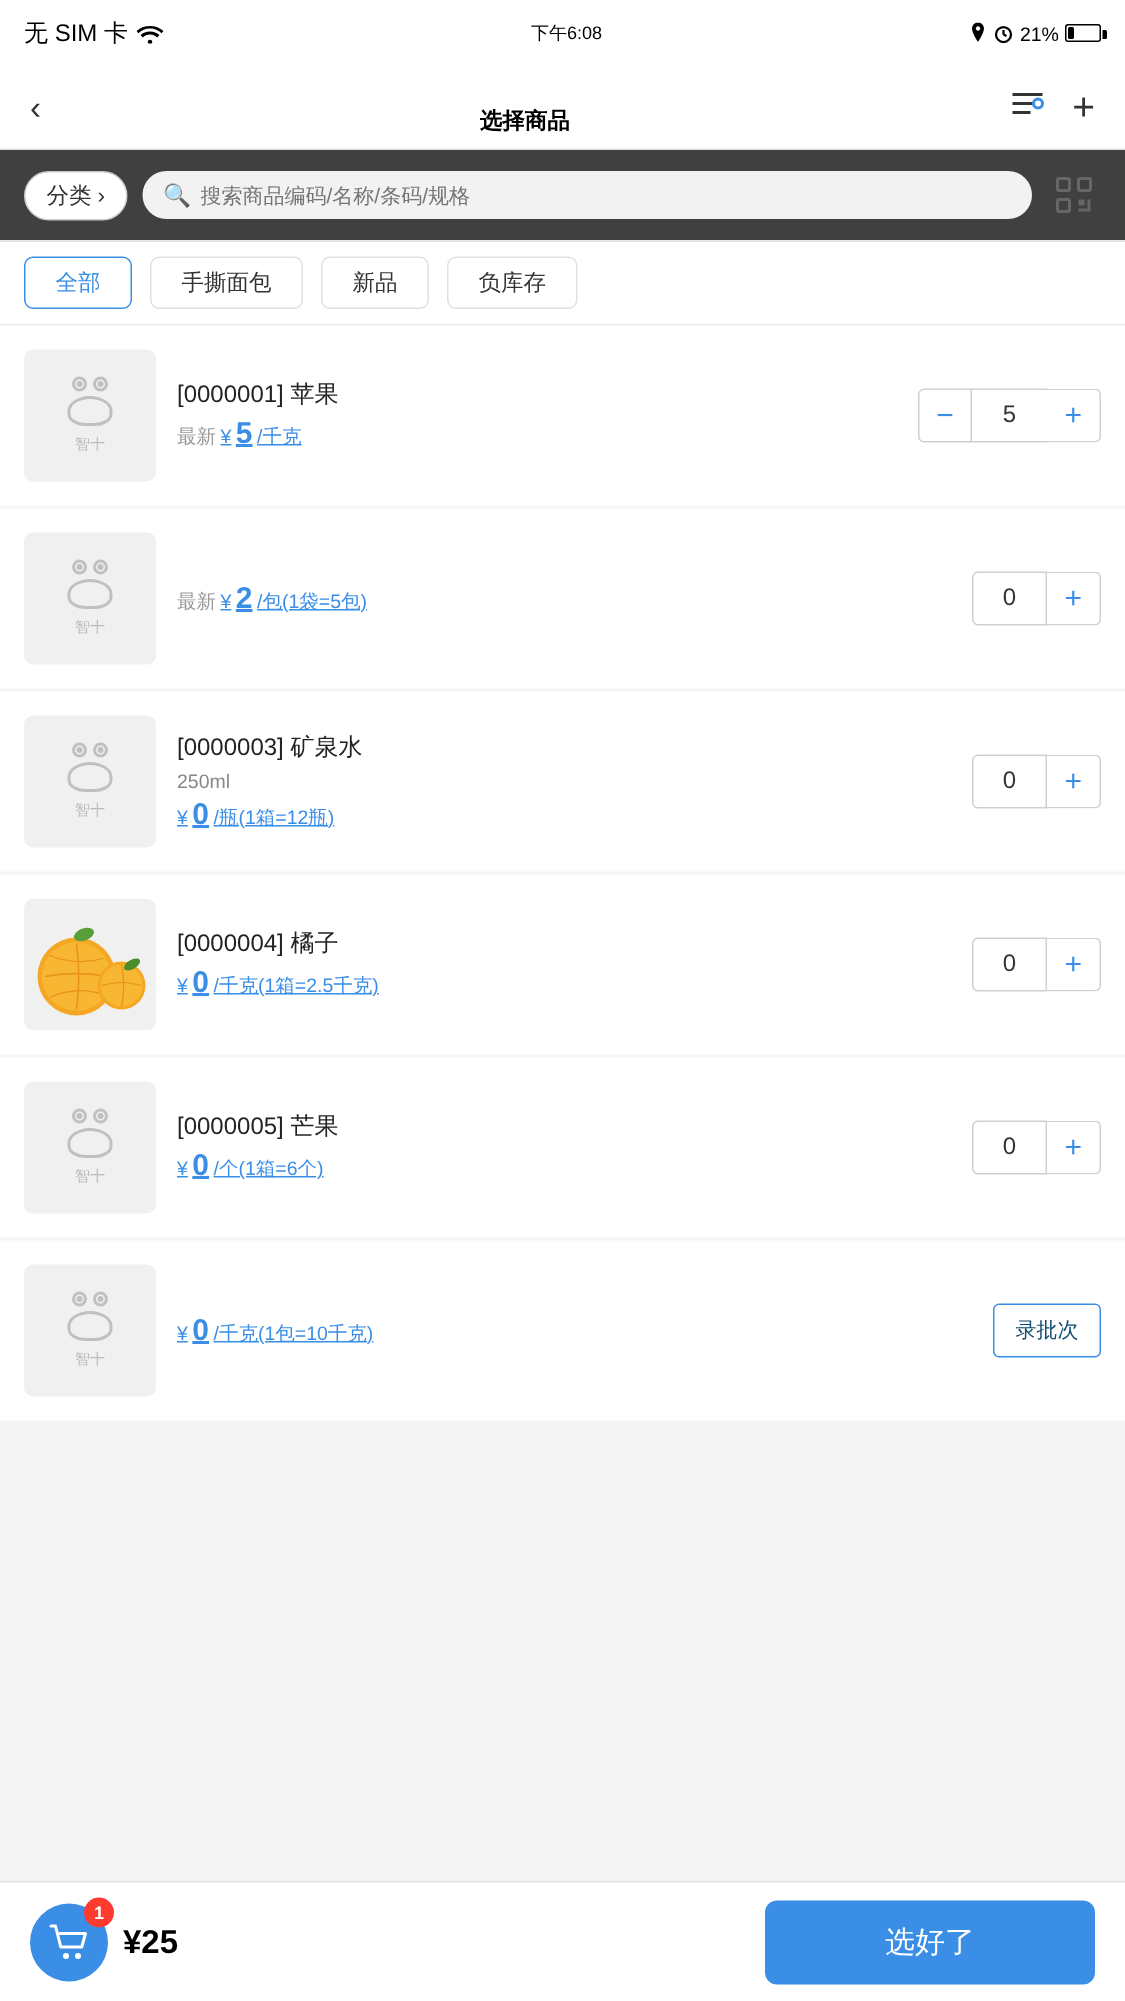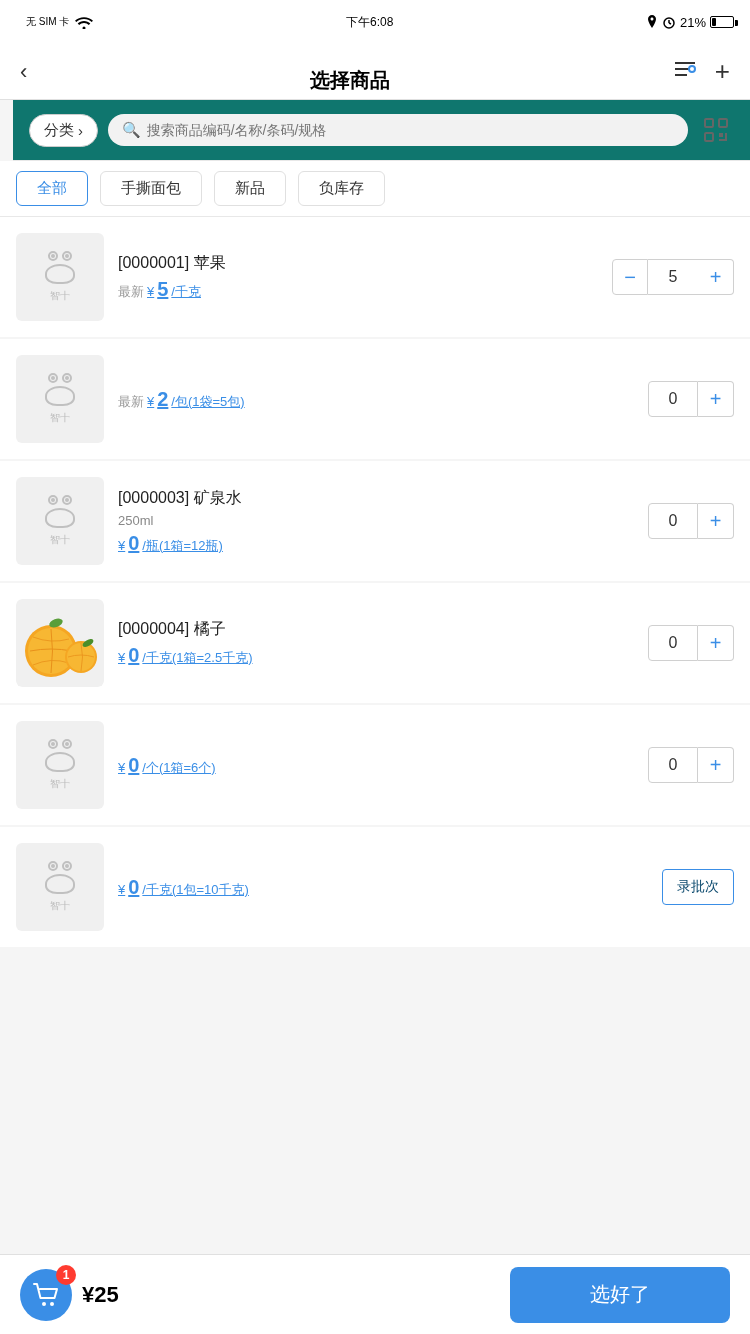--- a/index.html
+++ b/index.html
@@ -16,21 +16,21 @@
     .status-bar {
       background: #fff;
       height: 44px;
       display: flex;
       align-items: center;
       justify-content: space-between;
       padding: 0 16px;
       font-size: 14px;
       color: #000;
     }
-    .status-left { display: flex; align-items: center; gap: 6px; font-size: 10px; margin-left: 10px; }
+    .status-left { display: flex; align-items: center; gap: 6px; font-size: 16px; }
     .status-center { font-size: 12px; font-weight: 500; }
     .status-right { display: flex; align-items: center; gap: 4px; font-size: 13px; }
     .battery-icon {
       width: 24px; height: 12px; border: 1.5px solid #000; border-radius: 2px;
       position: relative; display: inline-block;
     }
     .battery-icon::after {
       content: ''; position: absolute; right: -5px; top: 3px;
       width: 3px; height: 6px; background: #000; border-radius: 0 1px 1px 0;
     }
@@ -43,33 +43,32 @@
     .nav-bar {
       background: #fff;
       height: 56px;
       display: flex;
       align-items: center;
       justify-content: space-between;
       padding: 0 20px;
       border-bottom: 1px solid #e0e0e0;
     }
     .nav-back { font-size: 22px; color: #333; cursor: pointer; }
-    .nav-title { font-size: 20px; font-weight: 600; color: #000; margin-top: 18px; }
+    .nav-title { font-size: 15px; font-weight: 600; color: #000; margin-top: 18px; }
     .nav-actions { display: flex; align-items: center; gap: 18px; }
     .nav-filter-icon, .nav-add-icon { font-size: 22px; color: #333; cursor: pointer; }
 
     
     .search-area {
-      background: #0f766e;
+      background: #404040;
       padding: 12px 16px;
       display: flex;
       align-items: center;
       gap: 10px;
       border-bottom: 1px solid #e8e8e8;
-      margin-left: 13px;
     }
     .category-btn {
       border: 1px solid #ccc; border-radius: 18px;
       padding: 6px 14px; font-size: 15px; color: #333;
       background: #fff; cursor: pointer; white-space: nowrap;
       display: flex; align-items: center; gap: 4px;
     }
     .search-input-wrap {
       flex: 1; display: flex; align-items: center;
       background: #f2f2f2; border-radius: 20px; padding: 7px 14px; gap: 6px;
@@ -403,20 +402,21 @@
       <div class="owl-logo">
           <div class="owl-eyes">
             <div class="owl-eye"></div>
             <div class="owl-eye"></div>
           </div>
           <div class="owl-body"></div>
           <div class="owl-text">智十</div>
         </div>
     </div>
     <div class="product-info">
+      <div class="product-name">[0000005] 芒果</div>
       <div class="product-price-row">
         <span class="price-currency">¥</span>
         <span class="price-value">0</span>
         <span class="price-unit">/个(1箱=6个)</span>
       </div>
     </div>
     <div class="qty-plus-only">
       <input class="qty-input-only" type="text" value="0" style="">
       <button class="qty-btn plus" style="border-radius:0 4px 4px 0;border-left:none;">+</button>
     </div>

